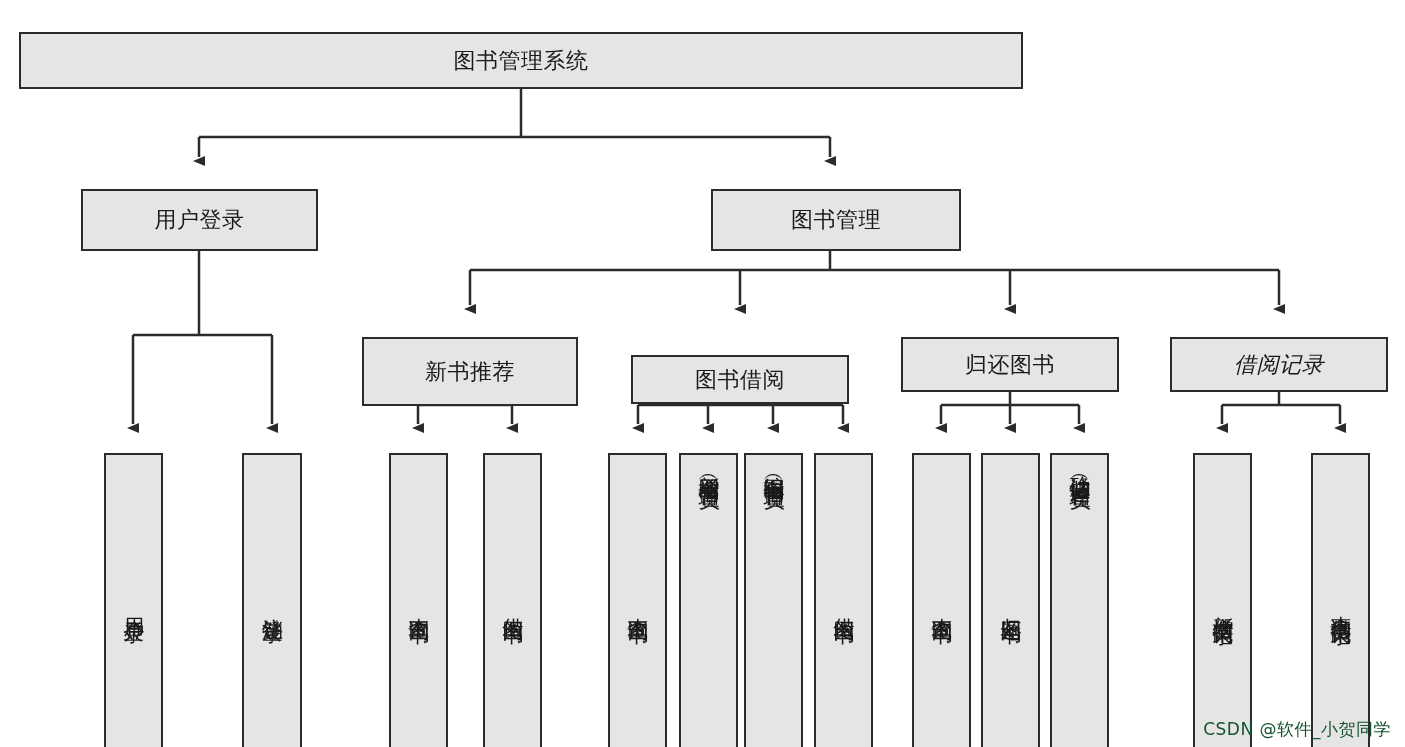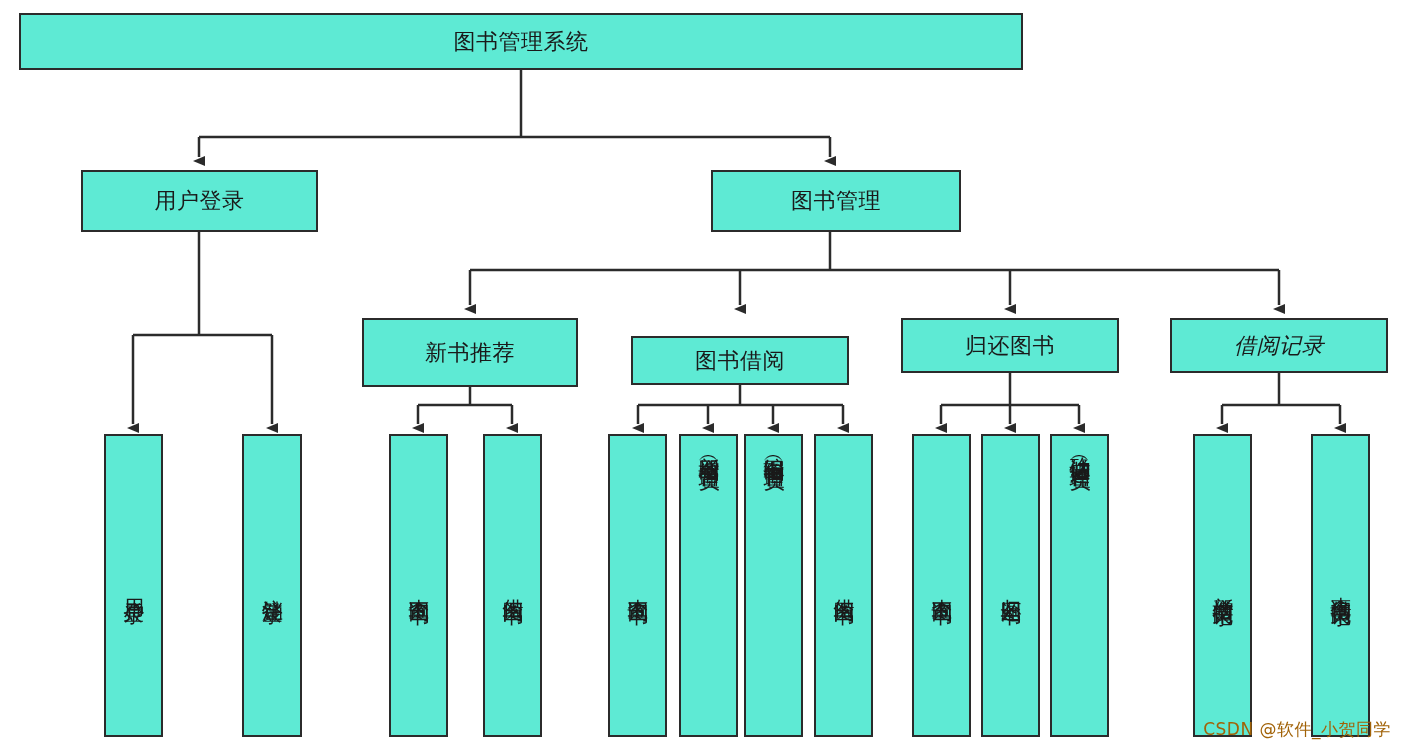--- a/index.html
+++ b/index.html
@@ -21,26 +21,27 @@
     position: absolute;
     left: 0;
     top: 0;
     width: 1405px;
     height: 747px;
   }
   .node {
     position: absolute;
     box-sizing: border-box;
     border: 2.5px solid #2b2b2b;
-    background: #5eead4;
+    background: #e5e5e5;
     color: #1a1a1a;
     display: flex;
     align-items: center;
     justify-content: center;
     z-index: 2;
+    margin-top: 19px;
   }
   .node .label {
     font-size: 22px;
     line-height: 1.15;
     letter-spacing: 0.5px;
     white-space: nowrap;
     color: #1a1a1a;
   }
   .node.vertical {
     align-items: flex-start;
@@ -57,21 +58,21 @@
   }
   .node.vertical.centered {
     align-items: center;
     padding-top: 0;
   }
   .watermark {
     position: absolute;
     right: 14px;
     bottom: 6px;
     font-size: 17px;
-    color: #a16207;
+    color: #14532d;
     letter-spacing: 0.5px;
     z-index: 5;
     white-space: nowrap;
     pointer-events: none;
   }
 </style>
 </head>
 <body>
 
 <div id="canvas">

